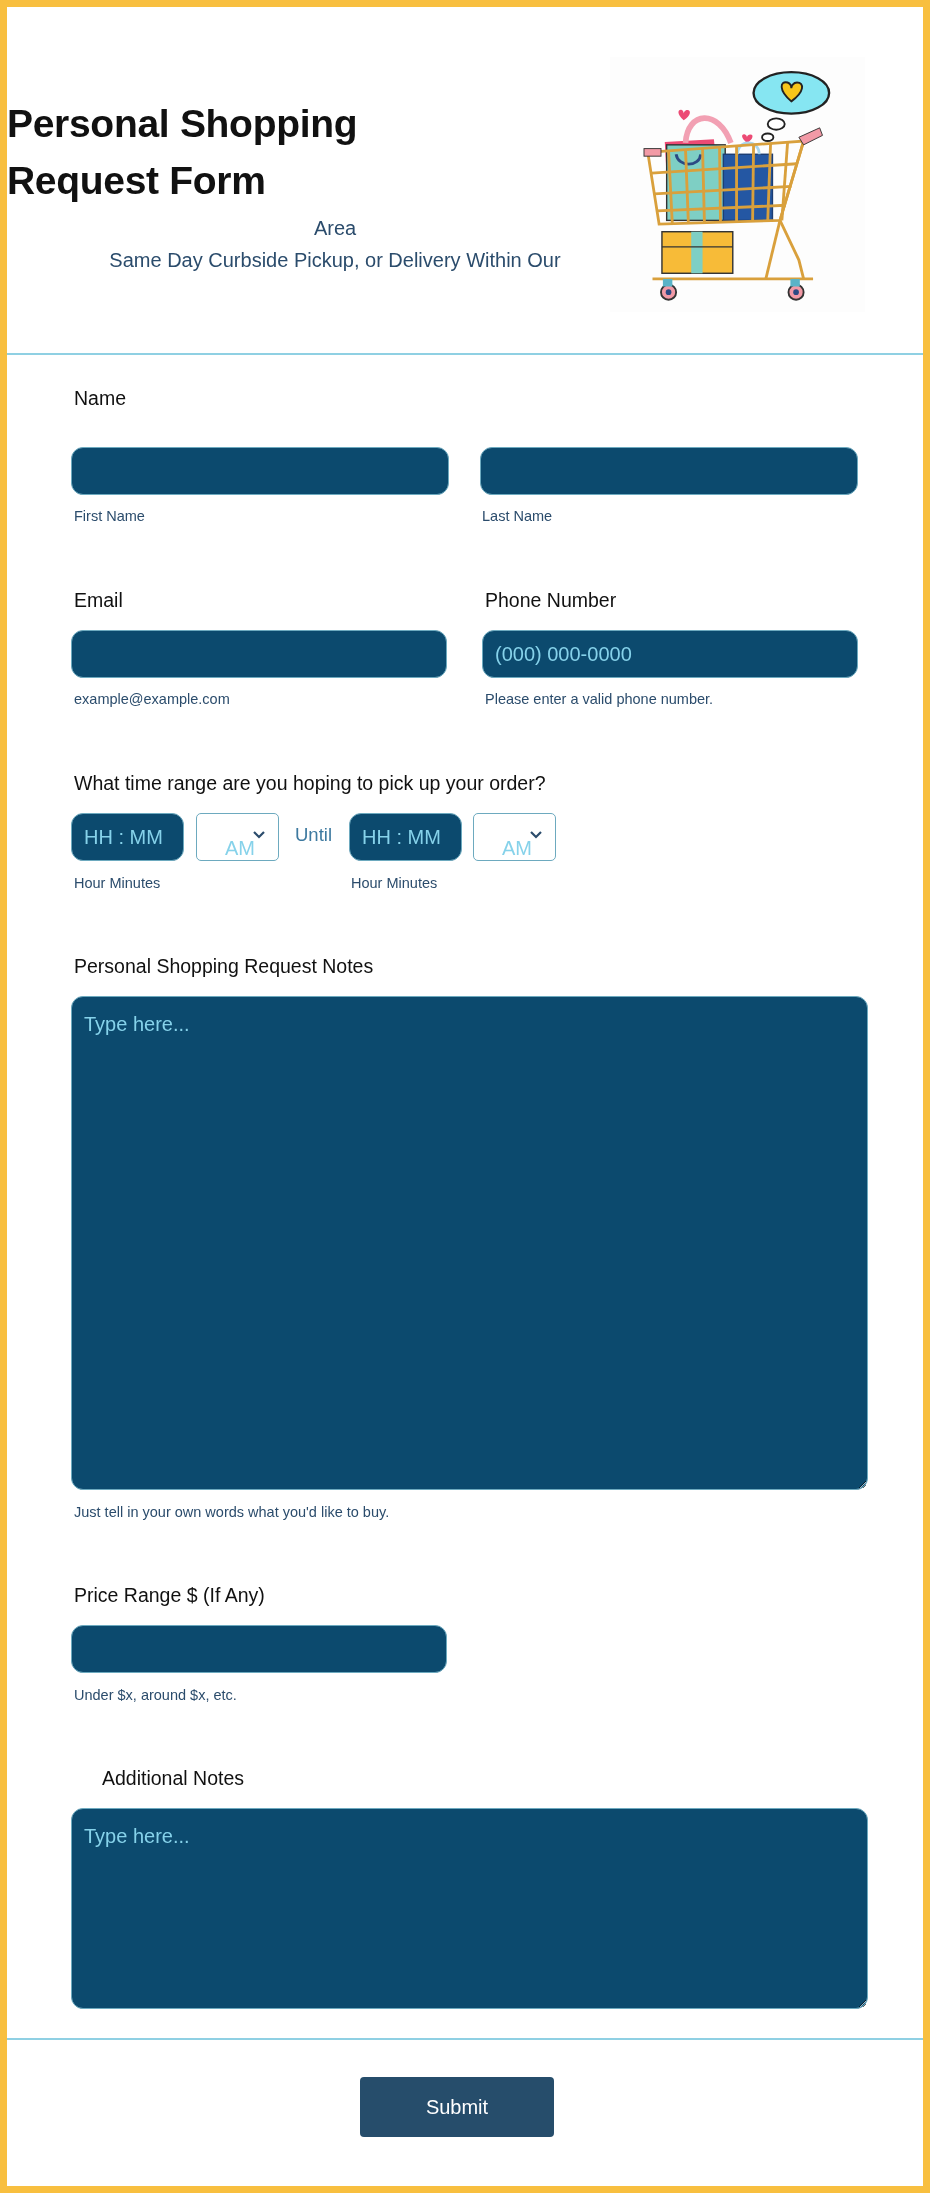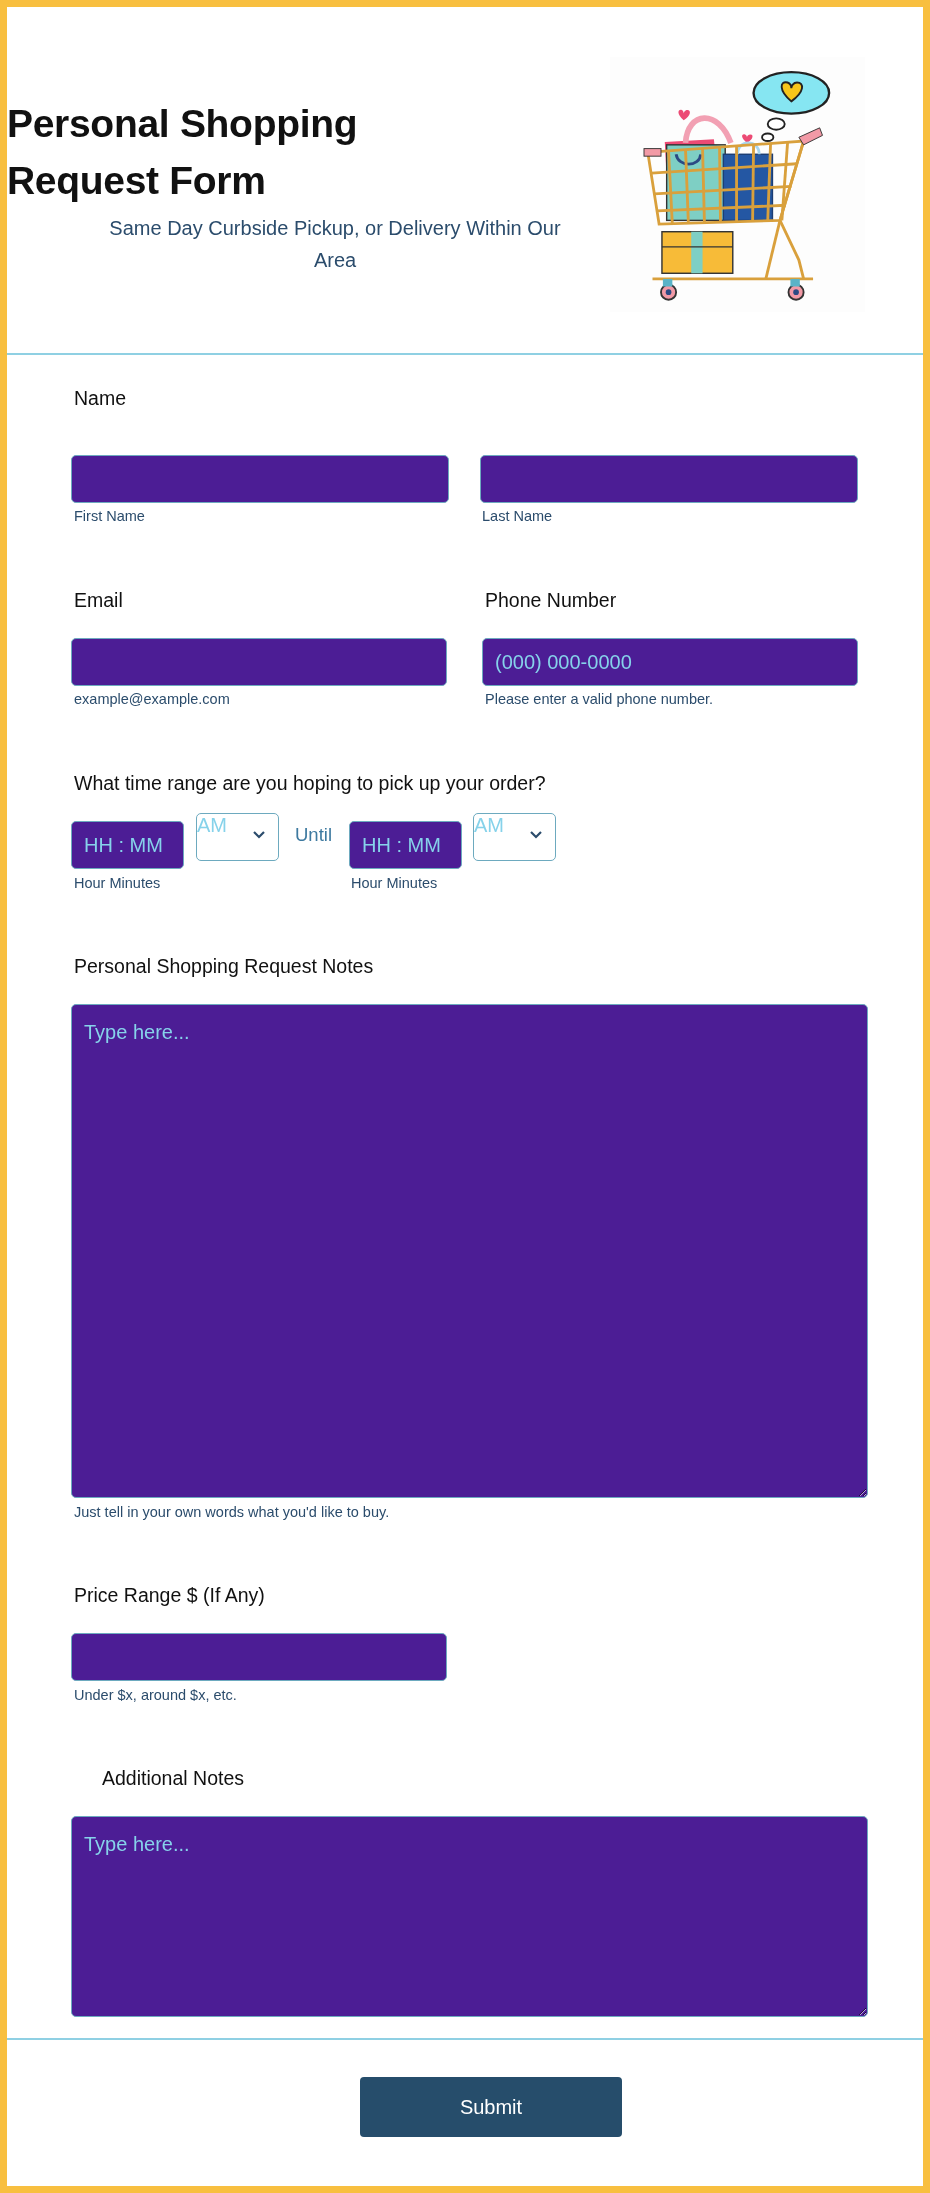--- a/index.html
+++ b/index.html
@@ -17,52 +17,52 @@
     }
     .header-sub {
       left: 70px; width: 516px; top: 205px; text-align: center;
       font-size: 20px; color: #2b4c6c; line-height: 32px;
     }
     .hero { left: 603px; top: 50px; width: 255px; height: 255px; background: #fdfdfd; }
     .divider { left: 0; width: 916px; height: 2px; background: #8fd0e3; }
     .label { font-size: 19.5px; color: #111111; }
     .sublabel { font-size: 14.5px; color: #2b4c6c; }
     .field {
-      border: 1.5px solid #6daabf; border-radius: 5px; background: #4c1d95;
+      border: 1.5px solid #6daabf; border-radius: 12px; background: #0c4a6e;
       font-family: "Liberation Sans", "DejaVu Sans", sans-serif;
-      font-size: 20px; color: #7fcfe8; padding: 0 12px; outline: none; margin-top: 8px;
+      font-size: 20px; color: #7fcfe8; padding: 0 12px; outline: none;
     }
     .field::placeholder { color: #86d2ea; }
     .textarea { resize: vertical; padding: 14px 12px; line-height: 26px; }
     .ph { color: #86d2ea; font-size: 20px; }
     .select {
       border: 1.5px solid #6daabf; border-radius: 5px; background: #fff;
-      display: flex; align-items: flex-start; padding-left: 0;
+      display: flex; align-items: flex-end; padding-left: 28px;
     }
     .chev { position: absolute; right: 12px; top: 14px; }
     .until { font-size: 18.5px; color: #3e7aa0; }
     .submit {
-      left: 353px; top: 2070px; width: 262px; height: 60px;
+      left: 353px; top: 2070px; width: 194px; height: 60px;
       background: #264d6b; border-radius: 4px; border: none;
       color: #ffffff; font-size: 20px; display: flex; align-items: center; justify-content: center;
       font-family: "Liberation Sans", "DejaVu Sans", sans-serif; cursor: pointer;
     }
   </style>
 </head>
 <body>
 
 <div class="card">
 
   <div class="abs header-title">
     <div>Personal Shopping</div>
     <div>Request Form</div>
   </div>
   <div class="abs header-sub">
+    <div>Area</div>
     <div>Same Day Curbside Pickup, or Delivery Within Our</div>
-    <div>Area</div>
   </div>
 
   <div class="abs hero">
     <svg width="255" height="255" viewBox="0 0 270 260">
 
       <ellipse cx="192" cy="33" rx="40" ry="22" fill="#86e6f2" stroke="#222" stroke-width="2.5"></ellipse>
       <path d="M192 42 C178 30 180 20 188 22 C191 23 192 26 192 28 C192 26 194 22 198 22 C206 22 206 32 192 42 Z" fill="#f7c61a" stroke="#222" stroke-width="2"></path>
       <ellipse cx="176" cy="66" rx="9" ry="6" fill="#fff" stroke="#222" stroke-width="2"></ellipse>
       <ellipse cx="167" cy="80" rx="6" ry="4" fill="#fff" stroke="#222" stroke-width="2"></ellipse>
 

